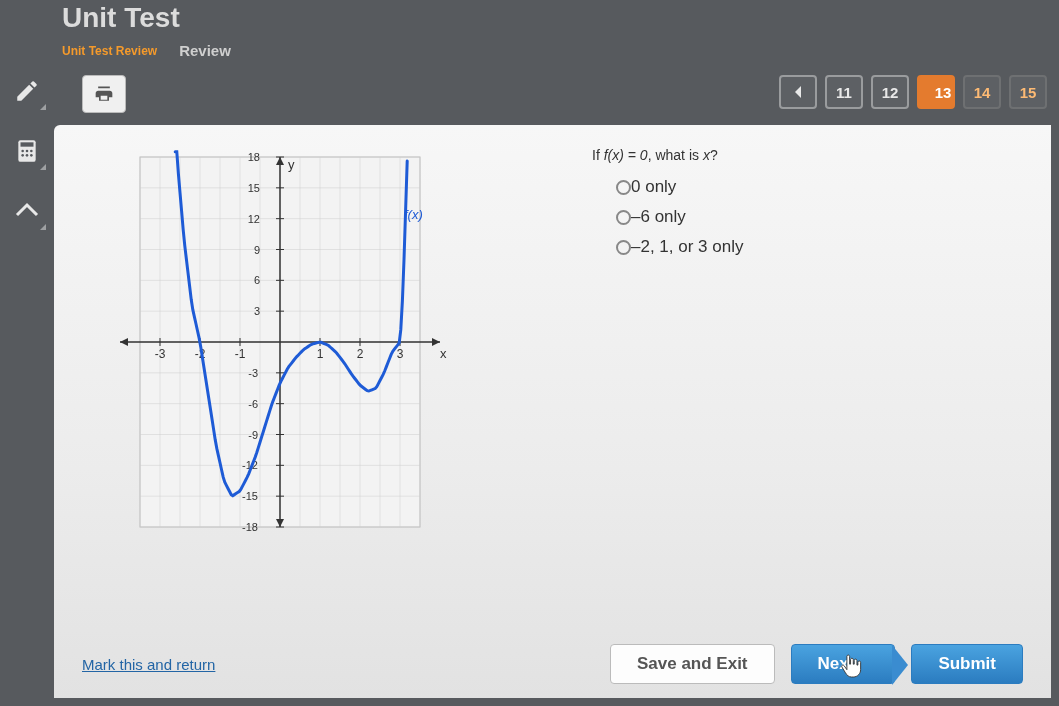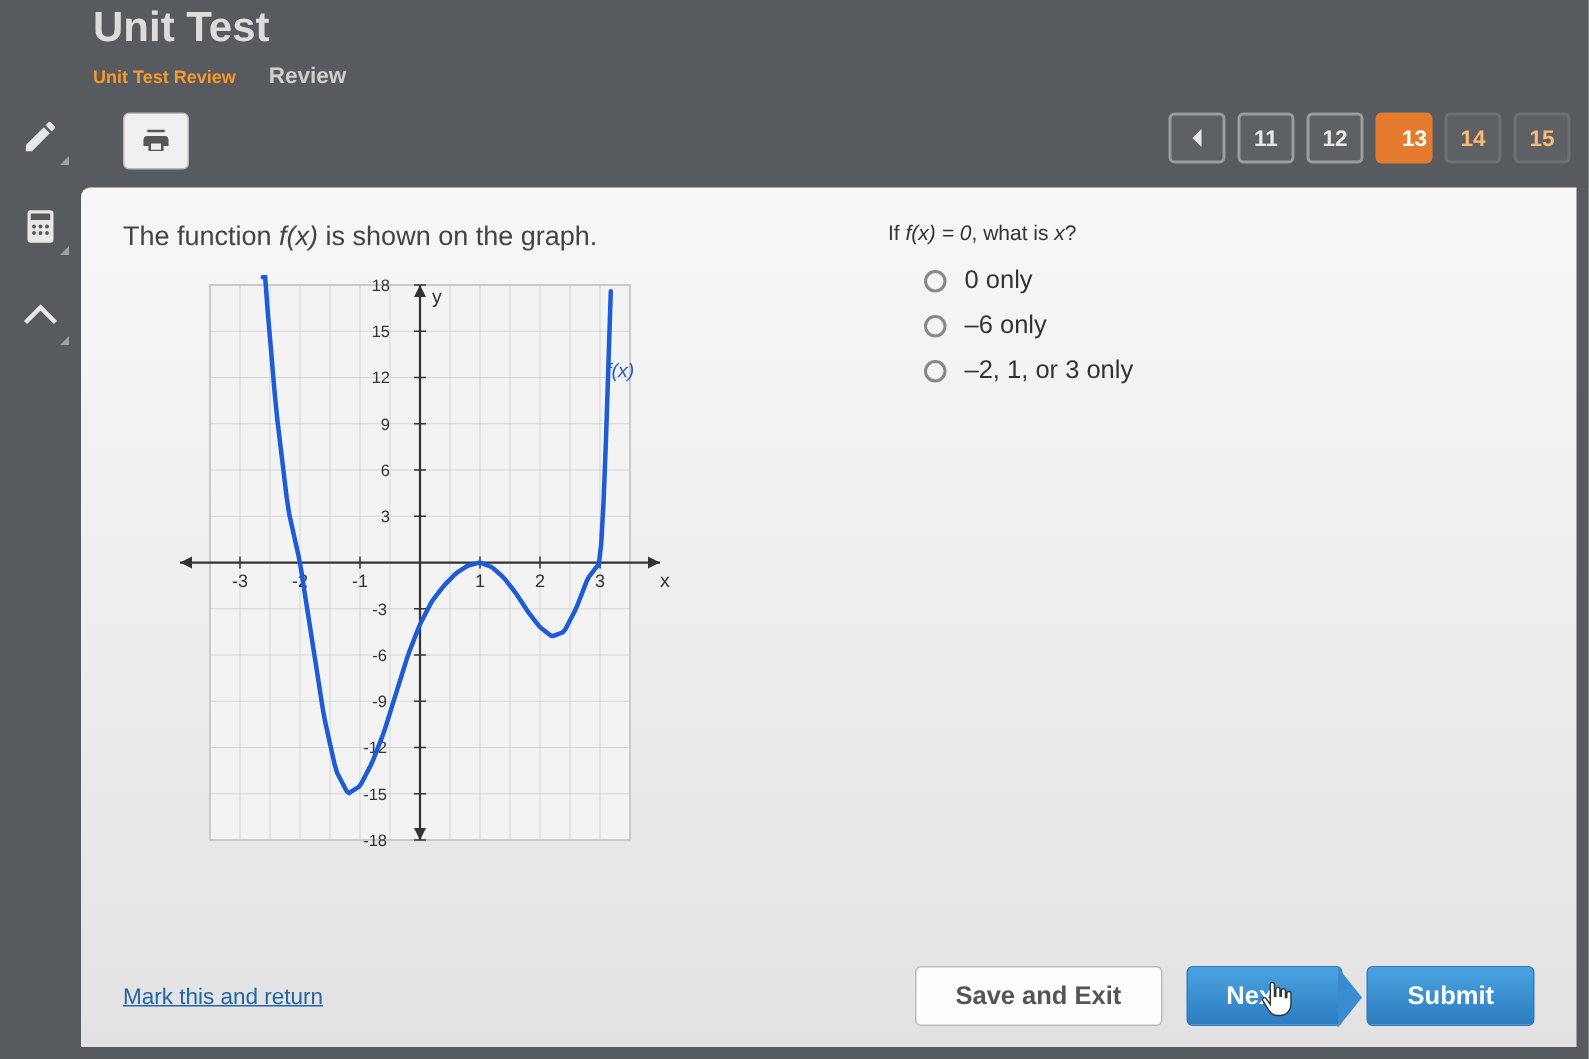--- a/index.html
+++ b/index.html
@@ -152,21 +152,20 @@
     color: #333;
     margin-bottom: 14px;
   }
   .options {
     list-style: none;
     padding-left: 24px;
   }
   .options li {
     display: flex;
     align-items: center;
-    gap: 12px;
     font-size: 17px;
     color: #333;
     margin-bottom: 10px;
     text-align: right;
   }
   .radio {
     width: 15px; height: 15px;
     border: 2px solid #888;
     border-radius: 50%;
     flex-shrink: 0;
@@ -284,23 +283,20 @@
         <div class="pager-btn">12</div>
         <div class="pager-btn active">13</div>
         <div class="pager-btn disabled">14</div>
         <div class="pager-btn disabled">15</div>
       </div>
     </div>
 
     <div class="content">
       <div class="question-area">
         <div class="left-pane">
-          <p class="prompt">
-            <span>The function </span><i>f(x)</i><span> is shown on the graph.</span>
-          </p>
           <div class="graph-wrap">
             <svg id="graph-svg" width="360" height="400" viewBox="0 0 360 400">
                 <rect x="40" y="10" width="280" height="370" fill="#f3f3f3" stroke="#bbb" stroke-width="1"></rect>
                 <line x1="40" y1="10" x2="40" y2="380" stroke="#ccc" stroke-width="0.5"></line>
                 <line x1="60" y1="10" x2="60" y2="380" stroke="#ccc" stroke-width="0.5"></line>
                 <line x1="80" y1="10" x2="80" y2="380" stroke="#ccc" stroke-width="0.5"></line>
                 <line x1="100" y1="10" x2="100" y2="380" stroke="#ccc" stroke-width="0.5"></line>
                 <line x1="120" y1="10" x2="120" y2="380" stroke="#ccc" stroke-width="0.5"></line>
                 <line x1="140" y1="10" x2="140" y2="380" stroke="#ccc" stroke-width="0.5"></line>
                 <line x1="160" y1="10" x2="160" y2="380" stroke="#ccc" stroke-width="0.5"></line>

